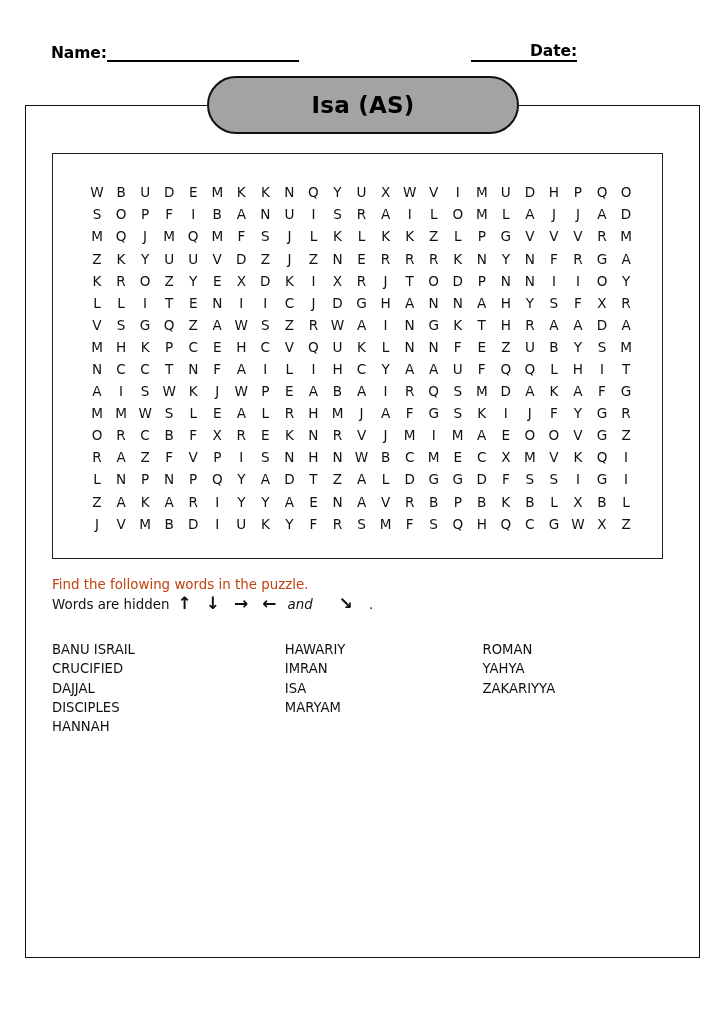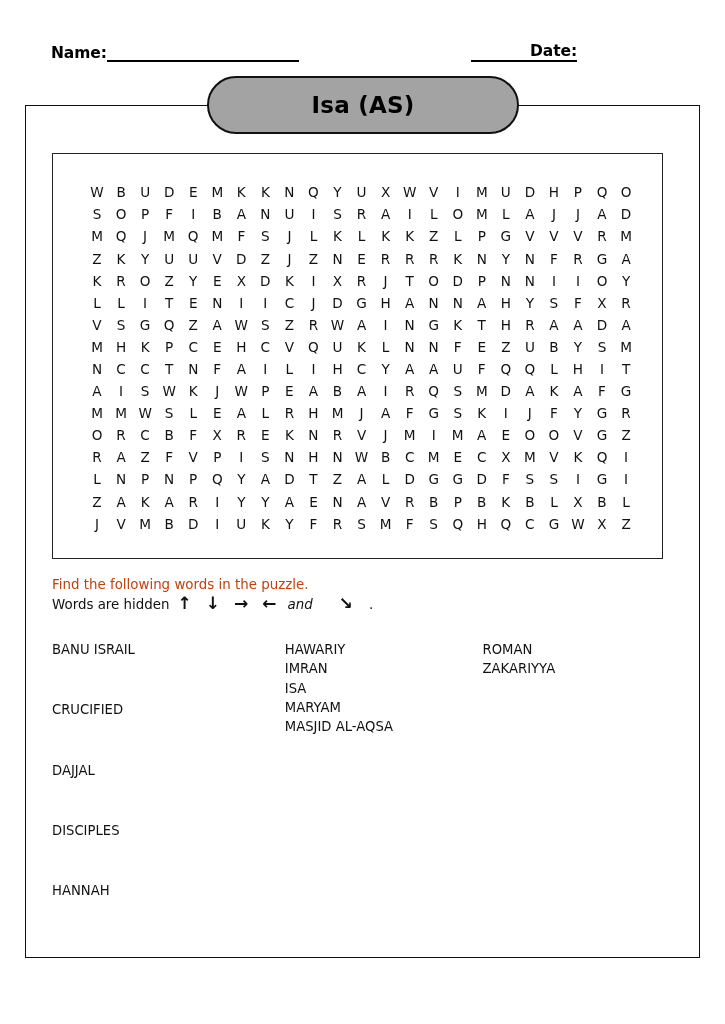--- a/index.html
+++ b/index.html
@@ -168,21 +168,21 @@
     position: absolute;
     left: 52px;
     top: 640px;
     width: 600px;
     display: flex;
   }
   .word-col {
     display: flex;
     flex-direction: column;
   }
-  .word-col.c1 { width: 210px; gap: 41px; }
+  .word-col.c1 { width: 210px; }
   .word-col.c2 { width: 210px; margin-left: 35px; }
   .word-col.c3 { width: 180px; }
   .word-item {
     font-family: "DejaVu Sans", sans-serif;
     font-size: 13.2px;
     line-height: 19.3px;
     color: #111;
     white-space: pre;
   }
 </style>
@@ -628,19 +628,19 @@
       <div class="word-item">CRUCIFIED</div>
       <div class="word-item">DAJJAL</div>
       <div class="word-item">DISCIPLES</div>
       <div class="word-item">HANNAH</div>
     </div>
     <div class="word-col c2">
       <div class="word-item">HAWARIY</div>
       <div class="word-item">IMRAN</div>
       <div class="word-item">ISA</div>
       <div class="word-item">MARYAM</div>
-      <div class="word-item">MASJID AL-AQSA</div>
     </div>
     <div class="word-col c3">
       <div class="word-item">ROMAN</div>
+      <div class="word-item">YAHYA</div>
       <div class="word-item">ZAKARIYYA</div>
     </div>
   </div>
 
 </body></html>

